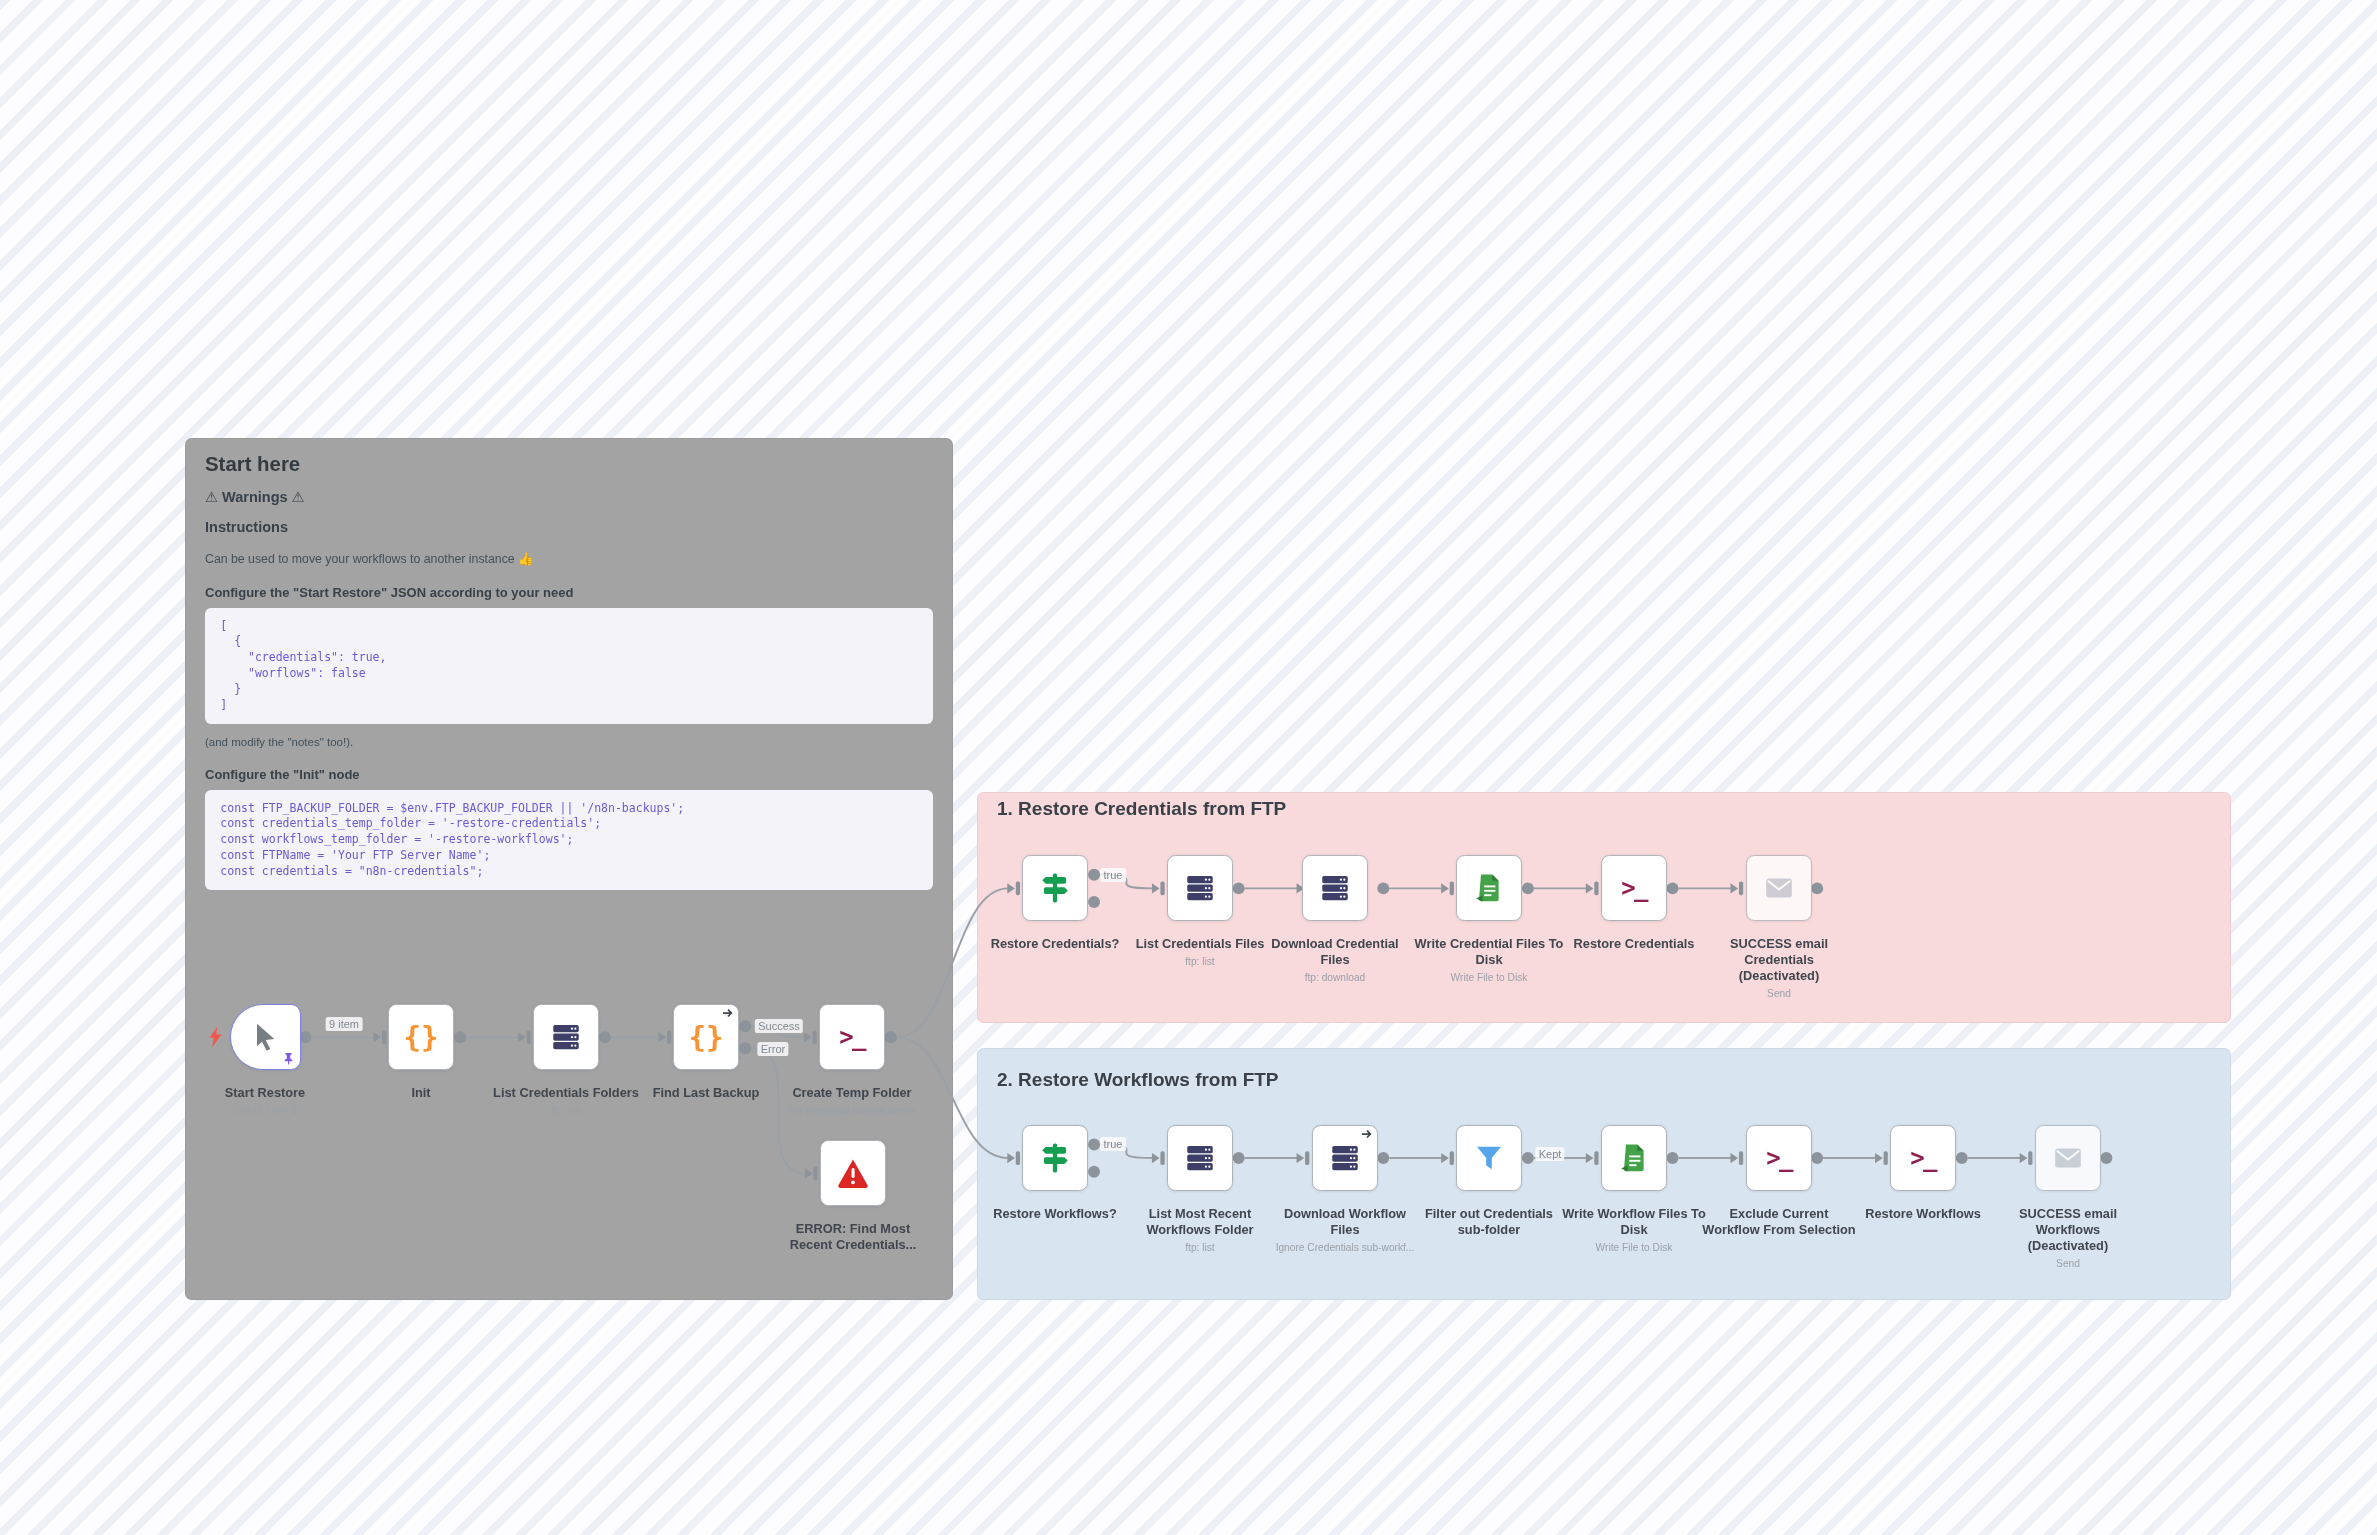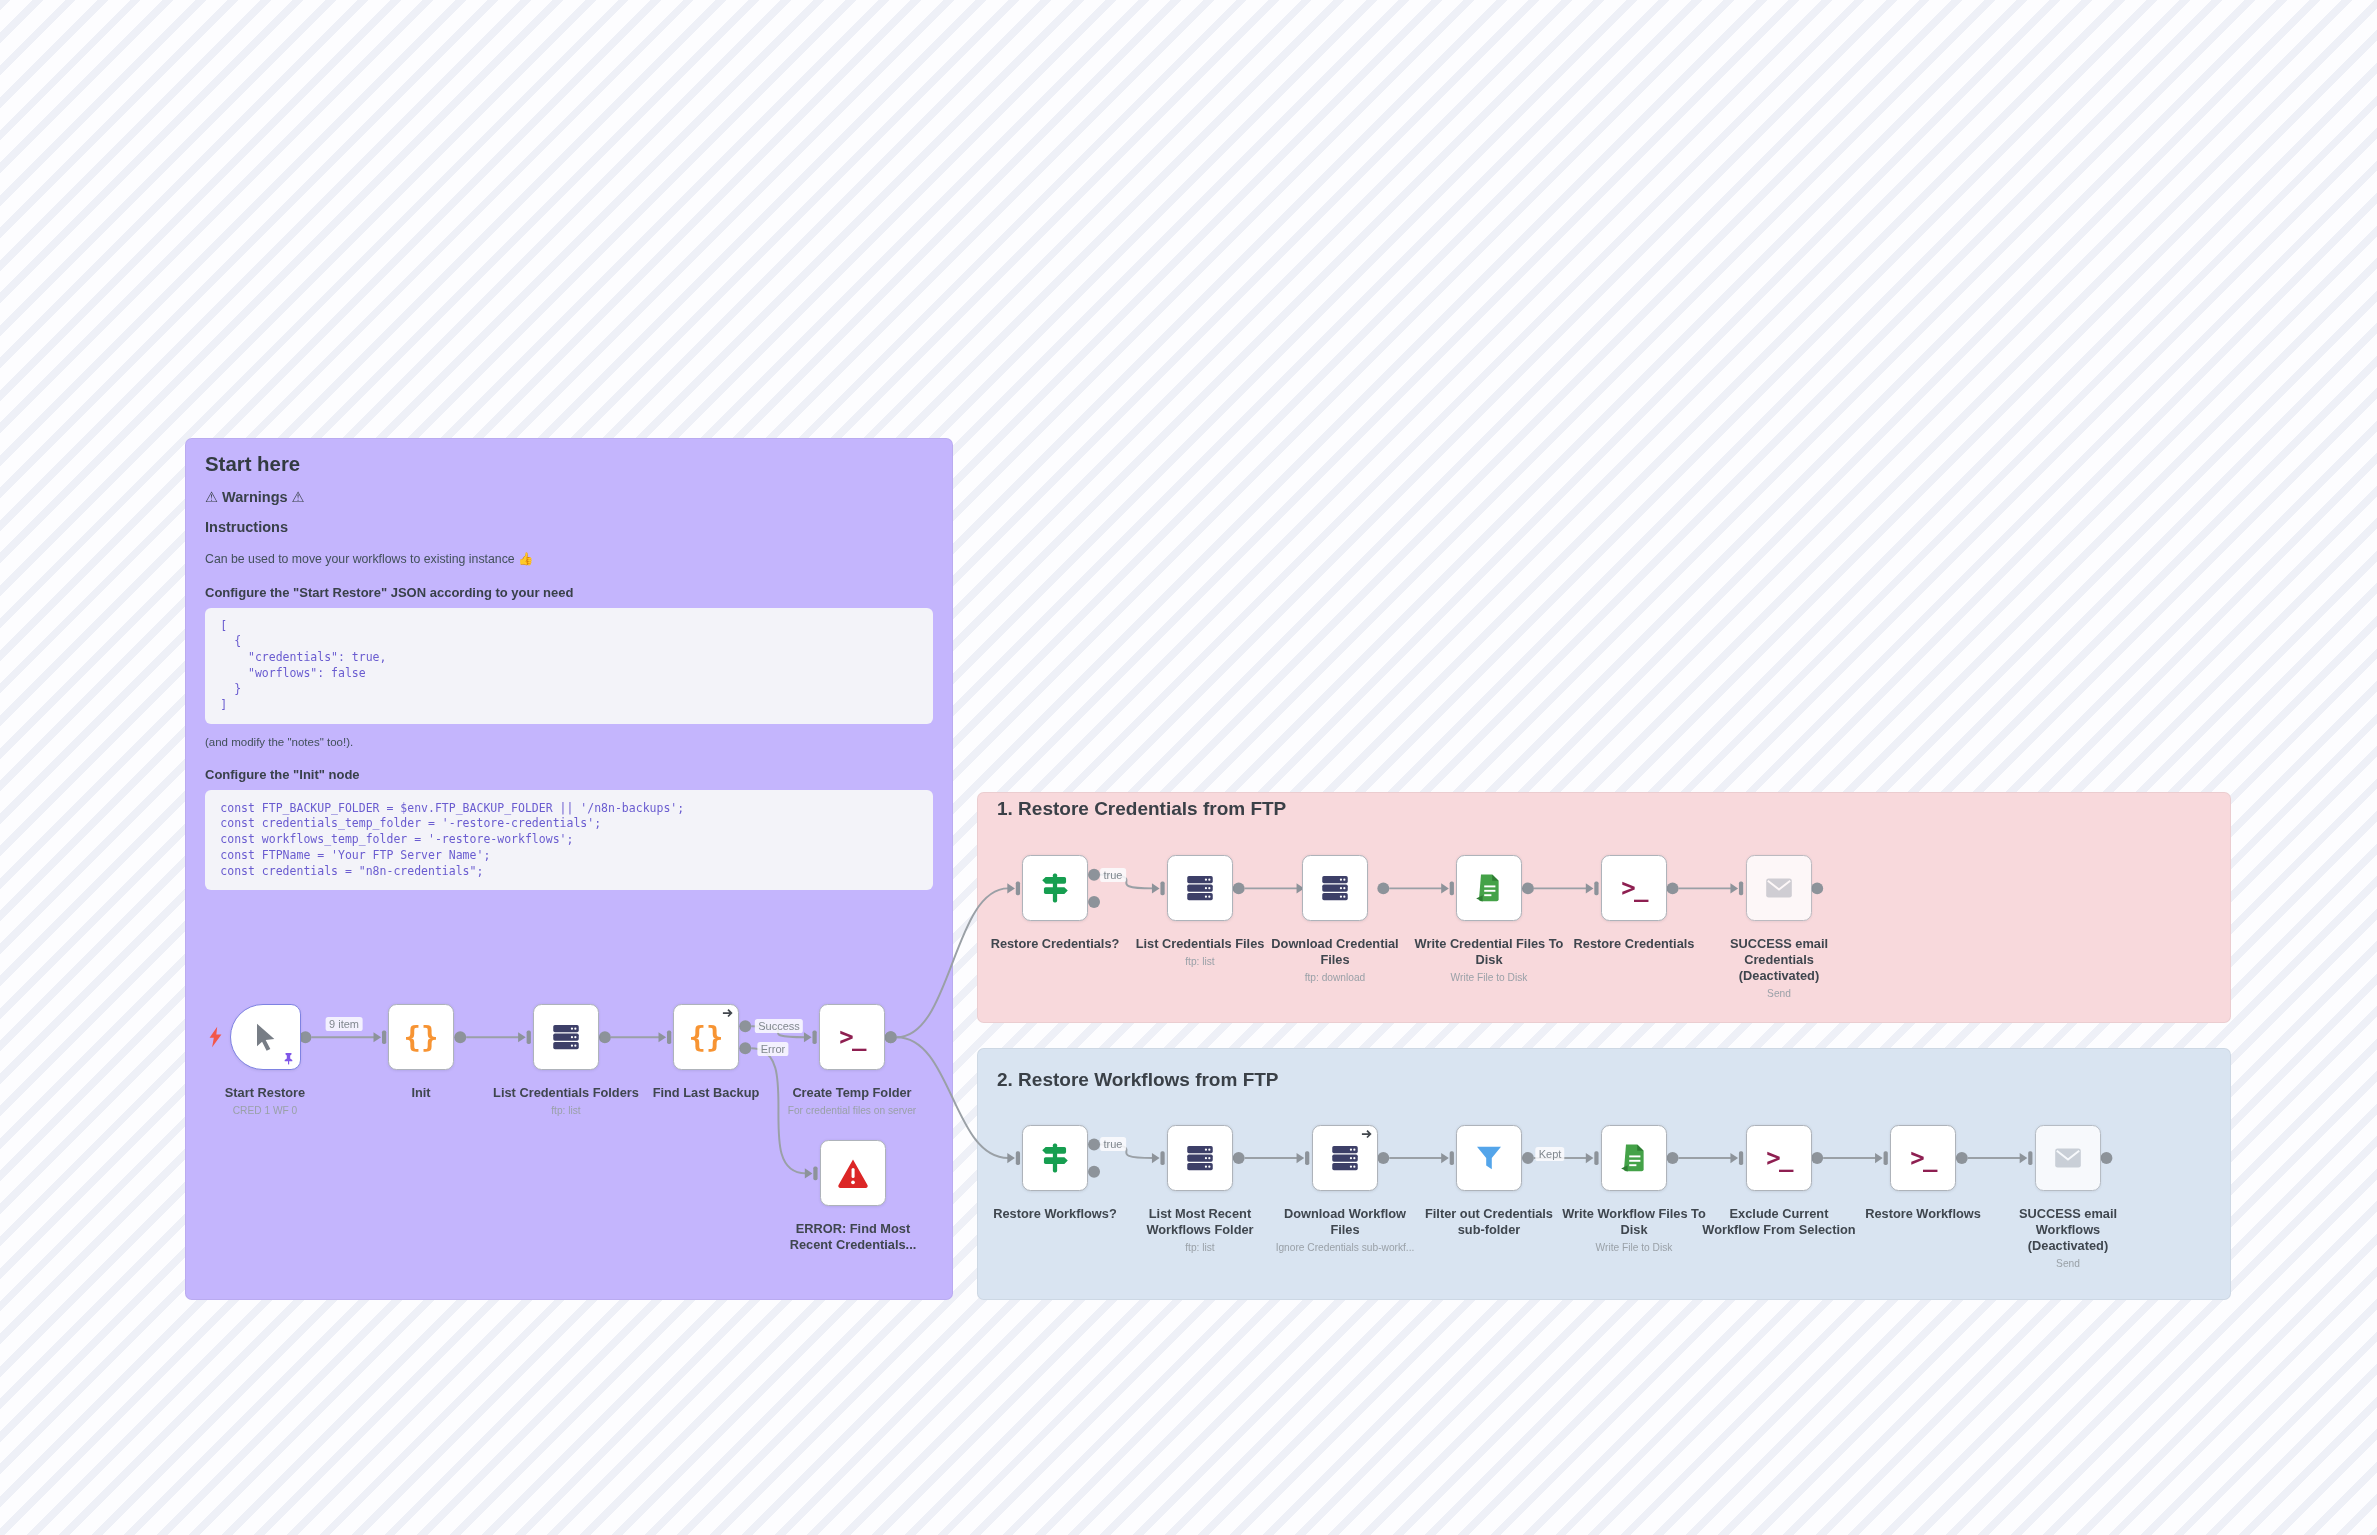--- a/index.html
+++ b/index.html
@@ -3,21 +3,21 @@
 <meta charset="utf-8">
 <style>
   html,body{margin:0;padding:0;}
   body{
     width:2377px;height:1536px;position:relative;overflow:hidden;
     font-family:"Liberation Sans","DejaVu Sans",sans-serif;
     background-color:#fdfdff;
     background-image:repeating-linear-gradient(135deg,#eef0f7 0px,#eef0f7 7.7px,#fdfdff 7.7px,#fdfdff 23px);
   }
   .note{position:absolute;border-radius:6.8px;border:0.9px solid rgba(0,0,0,.05);box-sizing:border-box;padding:12px 19px;}
-  .note-green{background:#c4b5fd;}
+  .note-green{background:#a3a3a3;}
   .note-pink{background:#f8d9dc;}
   .note-blue{background:#d9e4f1;}
   .note h1{font-size:20.4px;margin:1.7px 0 12px 0;color:#333b41;}
   .note h2{font-size:14.5px;margin:13.6px 0 7.7px 0;color:#39414a;}
   .note h3{font-size:13px;font-weight:bold;margin:19px 0 8.5px 0;color:#39414a;}
   .note ul{list-style:none;margin:0;padding:0;}
   .note li{font-size:12.3px;line-height:1.55;color:#42505a;}
   .note p{font-size:12.3px;color:#42505a;margin:17px 0 0 0;}
   .note .small-note{font-size:11.5px;margin:12px 0 0 0;}
   .codeblock{
@@ -48,21 +48,21 @@
     padding:0.9px 3.4px;border-radius:2.6px;white-space:nowrap;
   }
 </style>
 </head>
 <body>
 
 <div class="note note-green" style="left:185px;top:438px;width:768px;height:862px;">
   <h1>Start here</h1>
   <h2>⚠ Warnings ⚠</h2>
   <h2>Instructions</h2>
-  <p>Can be used to move your workflows to existing instance 👍</p>
+  <p>Can be used to move your workflows to another instance 👍</p>
   <h3>Configure the "Start Restore" JSON according to your need</h3>
   <div class="codeblock">[
   {
     "credentials": true,
     "worflows": false
   }
 ]</div>
   <p class="small-note">(and modify the "notes" too!).</p>
   <h3>Configure the "Init" node</h3>
   <div class="codeblock">const FTP_BACKUP_FOLDER = $env.FTP_BACKUP_FOLDER || '/n8n-backups';

